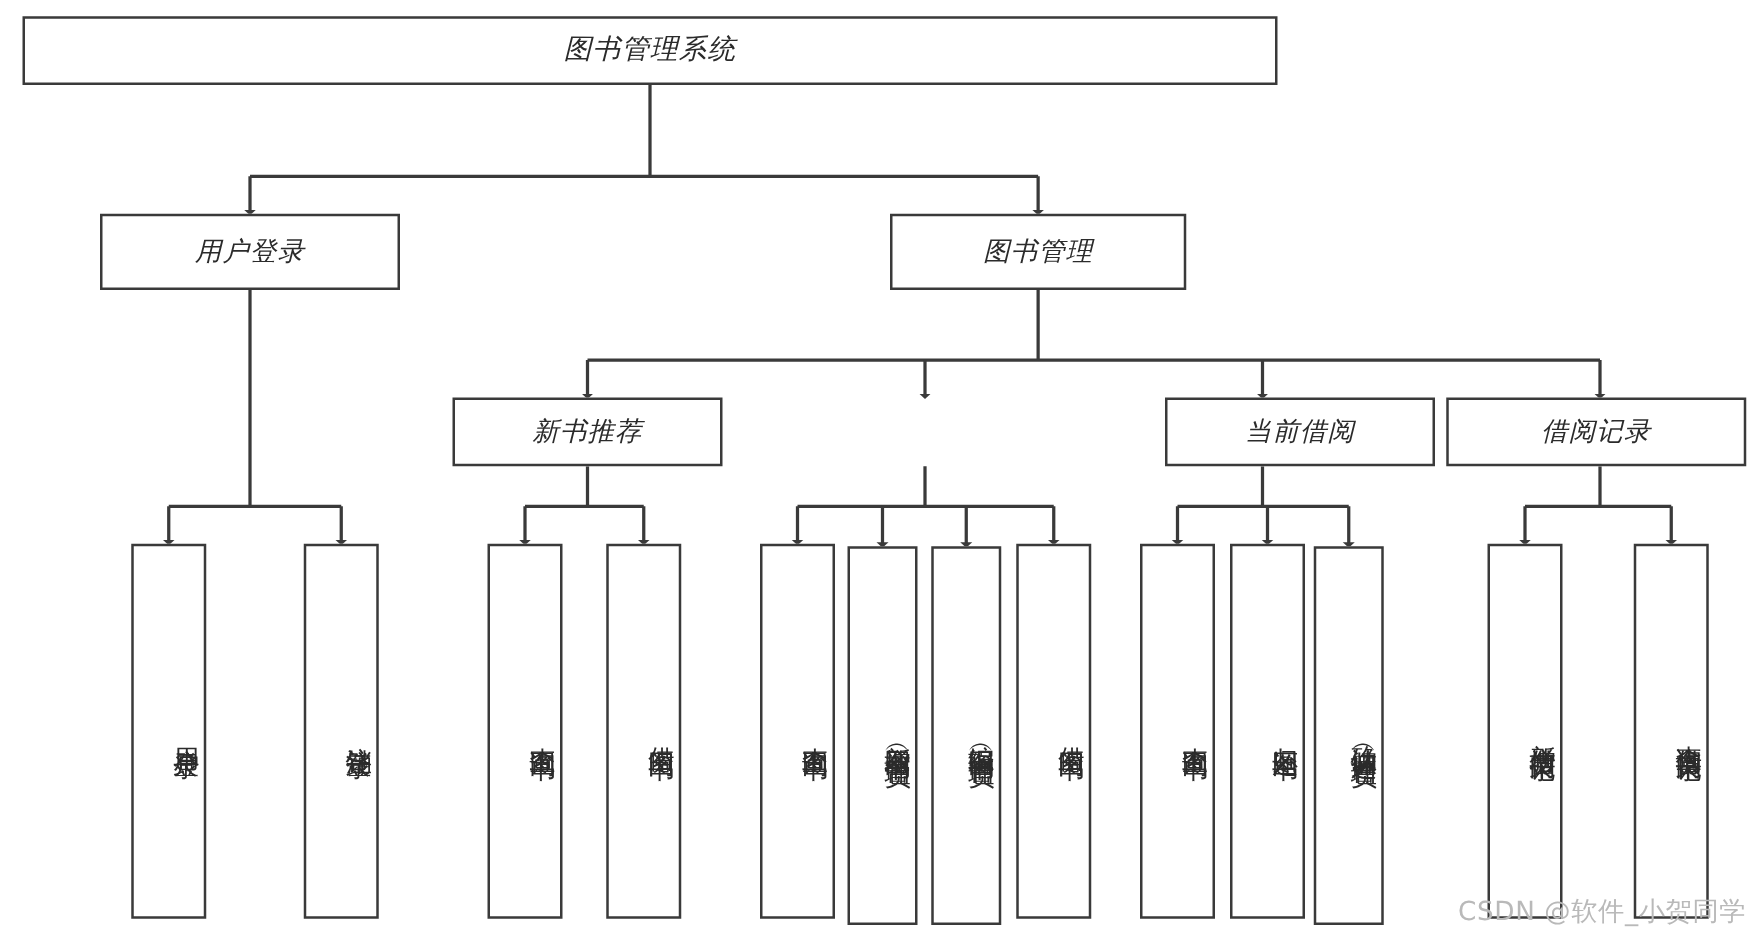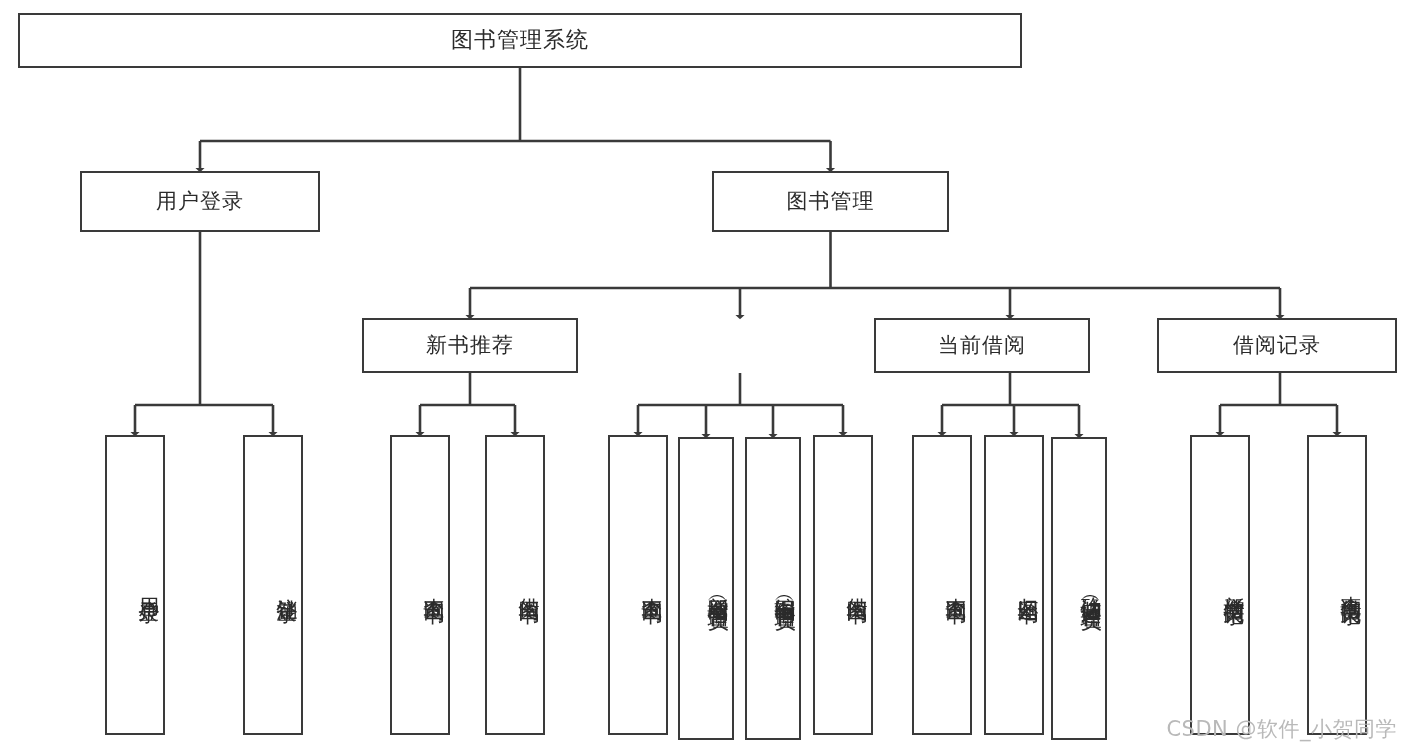--- a/index.html
+++ b/index.html
@@ -31,20 +31,21 @@
     border: 2px solid #3a3a3a;
     display: flex;
     align-items: center;
     justify-content: center;
     color: #2b2b2b;
   }
   .node.h {           
     font-size: 21px;
     line-height: 1.2;
     letter-spacing: 1px;
+    font-style: italic;
   }
   .node.root {
     font-size: 22px;
   }
   .node.v {           
     writing-mode: vertical-rl;
     text-orientation: upright;
     font-size: 21px;
     letter-spacing: 2px;
     padding: 6px 0;
@@ -122,21 +123,21 @@
   <div class="node h" style="left: 80px; top: 171px; width: 240px; height: 61px;">
       <span>用户登录</span>
     </div>
   <div class="node h" style="left: 712px; top: 171px; width: 237px; height: 61px;">
       <span>图书管理</span>
     </div>
 
   <div class="node h" style="left: 362px; top: 318px; width: 216px; height: 55px;">
       <span>新书推荐</span>
     </div>
-  <div class="node h" style="left: 874px; top: 318px; width: 216px; height: 55px;">
+  <div class="node h" style="left: 932px; top: 318px; width: 216px; height: 55px;">
       <span>当前借阅</span>
     </div>
   <div class="node h" style="left: 1157px; top: 318px; width: 240px; height: 55px; justify-content: center;">
       <span>借阅记录</span>
     </div>
 
   <div class="node v" style="left: 105px; top: 435px; width: 60px; height: 300px;">
       <span class="lbl">用户登录</span>
     </div>
   <div class="node v" style="left: 243px; top: 435px; width: 60px; height: 300px;">

